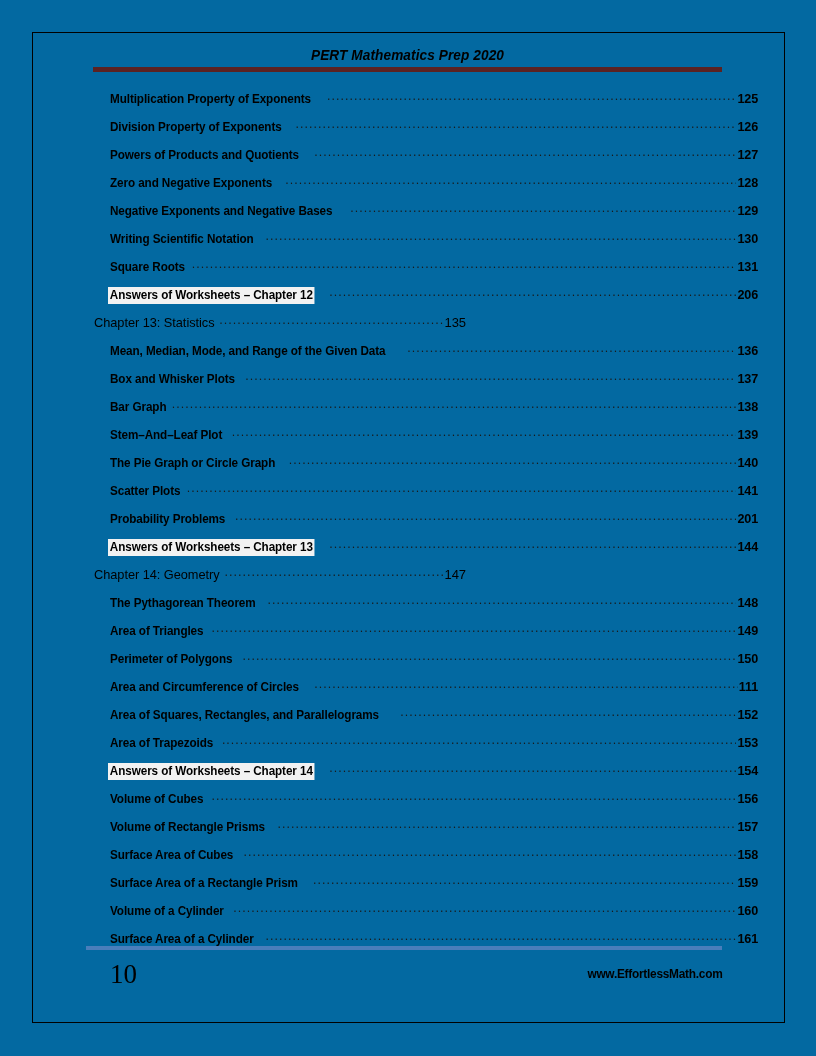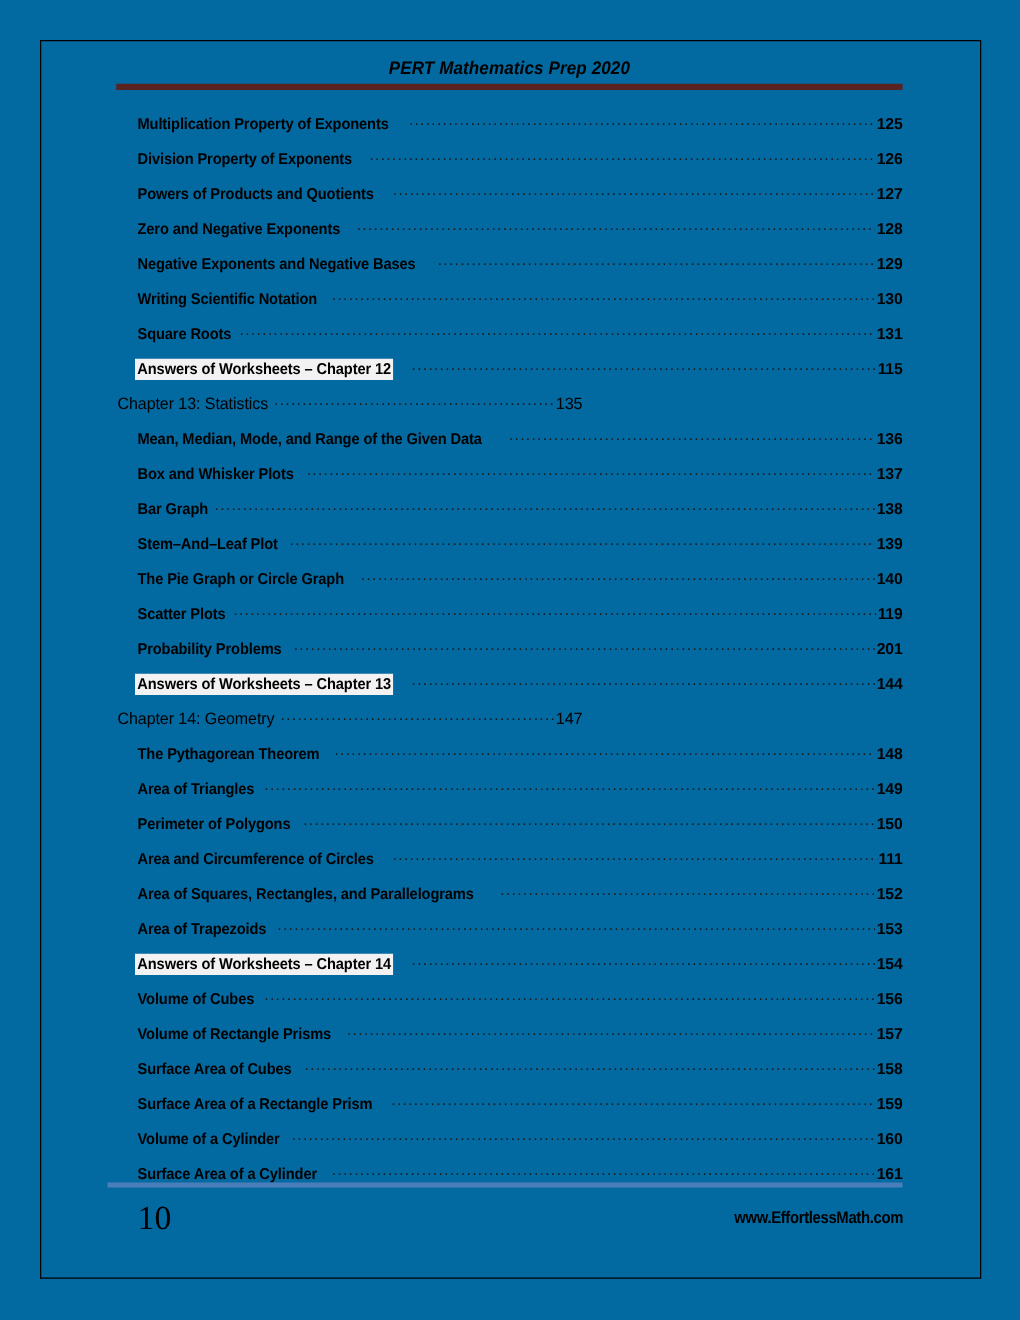--- a/index.html
+++ b/index.html
@@ -97,21 +97,21 @@
     justify-content: center;
   }
   .toc-row.chapter .label {
     transform: scaleX(0.97);
     transform-origin: left center;
   }
 
   
   .toc-row.entry {
     padding-left: 110px;
-    padding-right: 94px;
+    padding-right: 58px;
     font-size: 12.6px;
     font-weight: bold;
     letter-spacing: -0.1px;
   }
   .toc-row.entry .label {
     transform: scaleX(0.93);
     transform-origin: left center;
   }
 
   .label {
@@ -252,21 +252,21 @@
           <span class="pageno">130</span>
         </div>
         <div class="toc-row entry">
           <span class="label">Square Roots</span>
           <span class="leader"></span>
           <span class="pageno">131</span>
         </div>
         <div class="toc-row entry shaded">
           <span class="label">Answers of Worksheets – Chapter 12</span>
           <span class="leader"></span>
-          <span class="pageno">115</span>
+          <span class="pageno">206</span>
         </div>
         <div class="toc-row chapter">
           <span class="label">Chapter 13: Statistics</span>
           <span class="leader"></span>
           <span class="pageno">135</span>
         </div>
         <div class="toc-row entry">
           <span class="label">Mean, Median, Mode, and Range of the Given Data</span>
           <span class="leader"></span>
           <span class="pageno">136</span>
@@ -287,21 +287,21 @@
           <span class="pageno">139</span>
         </div>
         <div class="toc-row entry">
           <span class="label">The Pie Graph or Circle Graph</span>
           <span class="leader"></span>
           <span class="pageno">140</span>
         </div>
         <div class="toc-row entry">
           <span class="label">Scatter Plots</span>
           <span class="leader"></span>
-          <span class="pageno">119</span>
+          <span class="pageno">141</span>
         </div>
         <div class="toc-row entry">
           <span class="label">Probability Problems</span>
           <span class="leader"></span>
           <span class="pageno">201</span>
         </div>
         <div class="toc-row entry shaded">
           <span class="label">Answers of Worksheets – Chapter 13</span>
           <span class="leader"></span>
           <span class="pageno">144</span>

